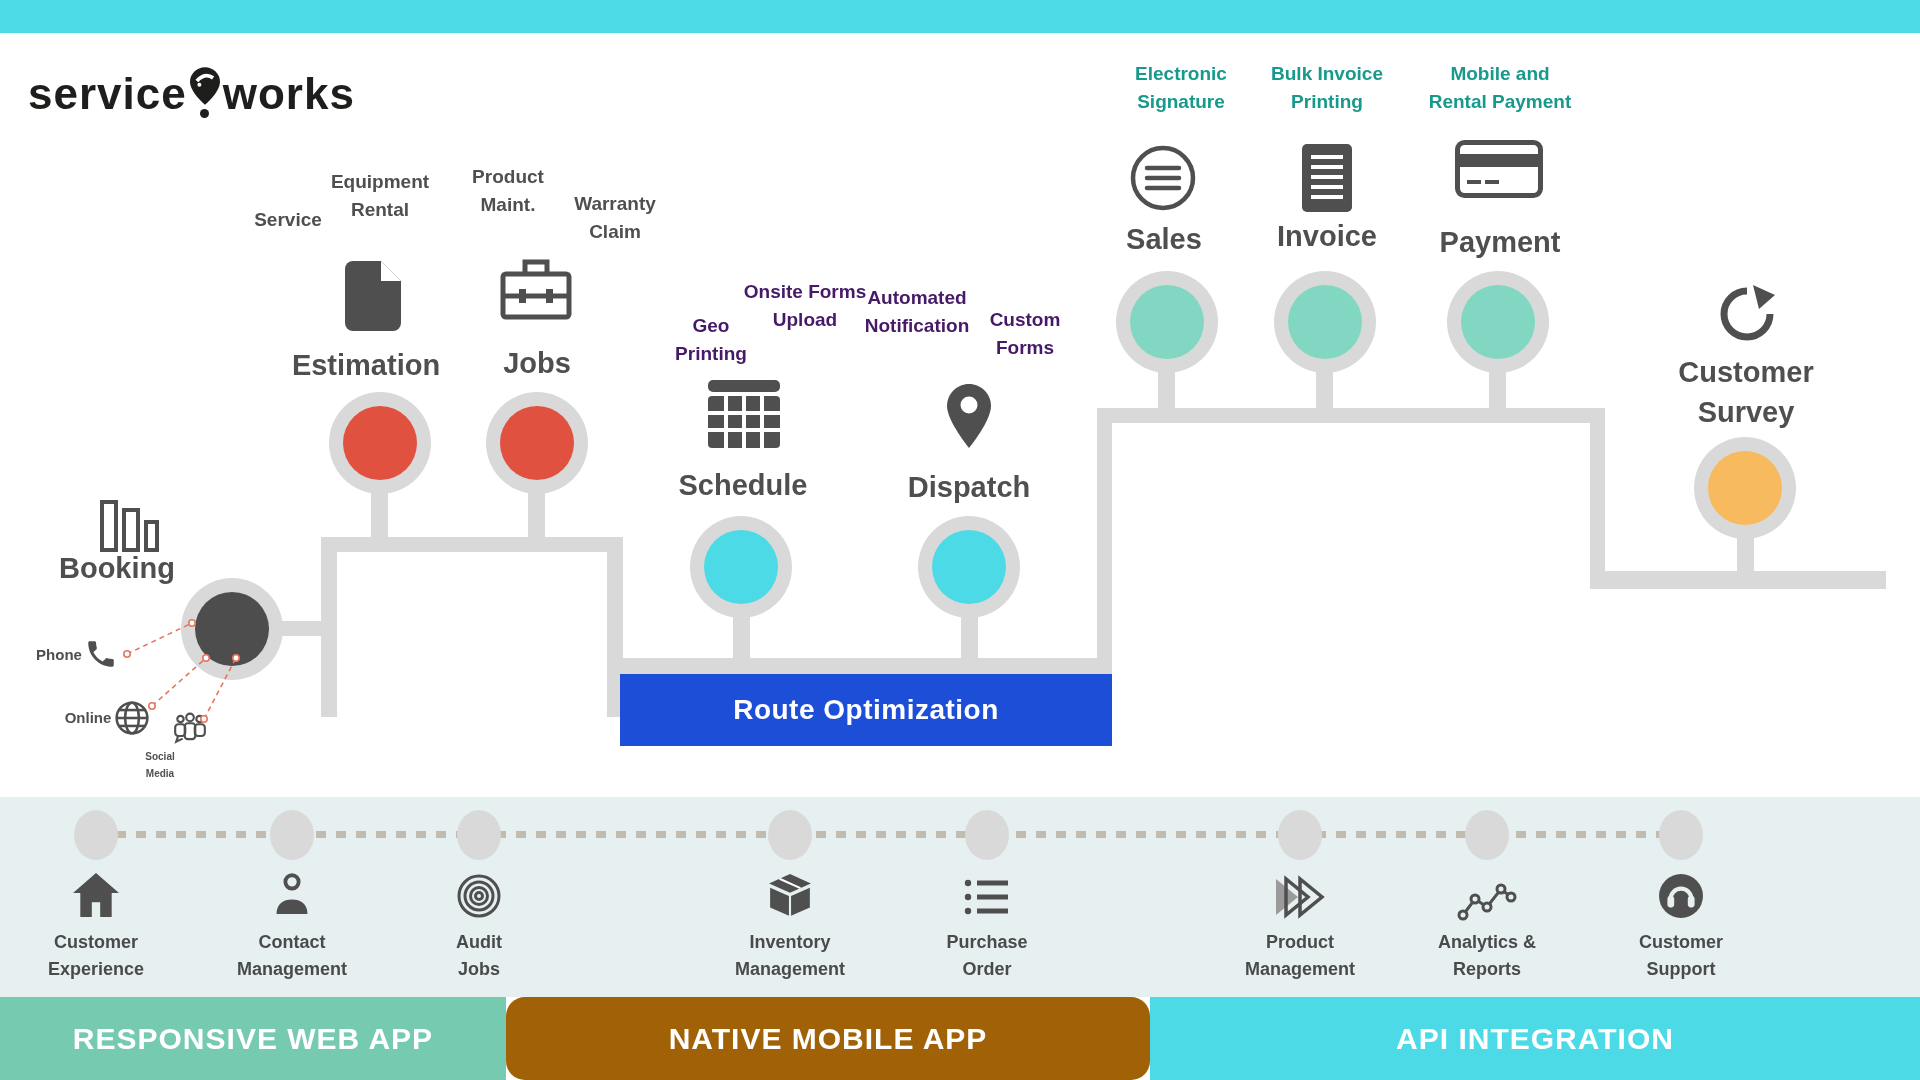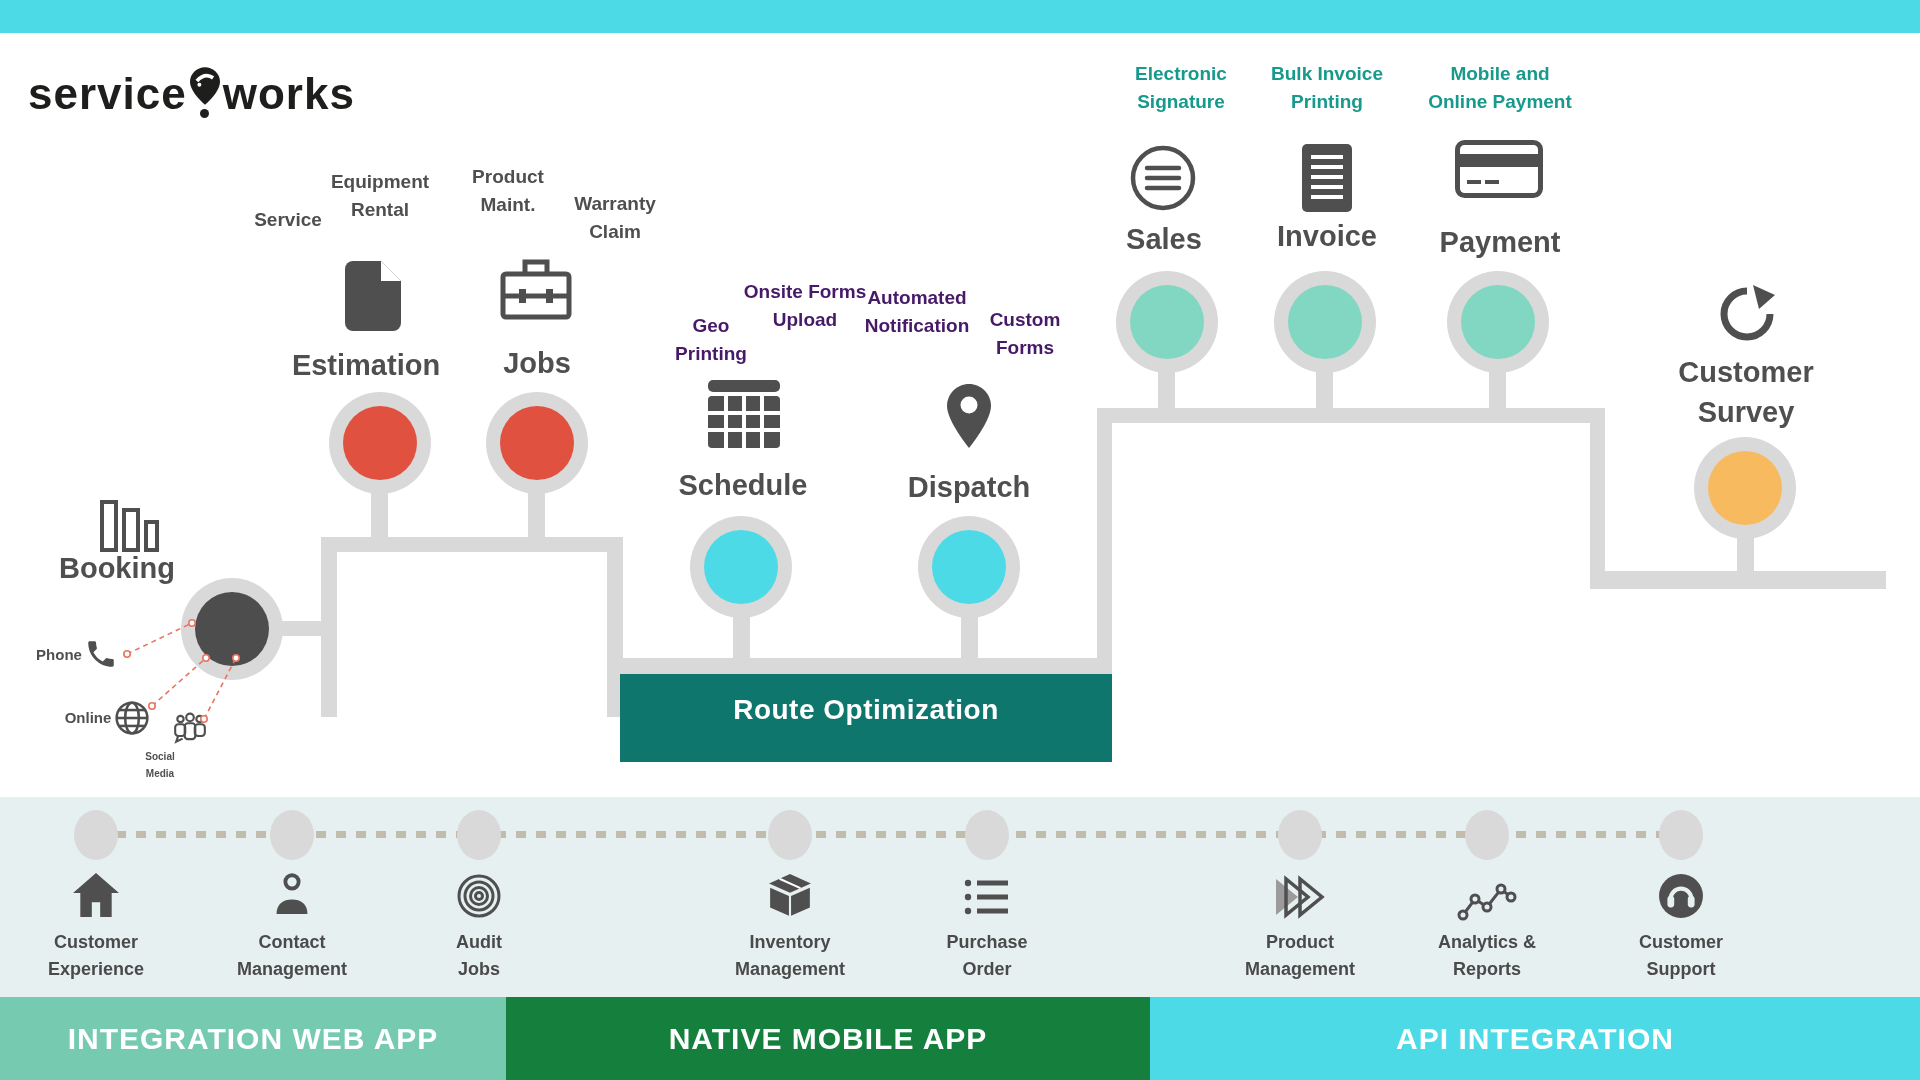--- a/index.html
+++ b/index.html
@@ -25,36 +25,36 @@
   .l2{position:absolute;width:220px;margin-left:-110px;text-align:center;
       font-size:19px;font-weight:700;line-height:28px;color:#4f4f4f;}
   .purple{color:#471a68;} .tealtx{color:#17998c;}
   .nlabel{position:absolute;width:300px;margin-left:-150px;text-align:center;
       font-size:29px;font-weight:700;color:#4f4f4f;}
   .nlabel.two{line-height:40px;}
   .chlabel{position:absolute;width:100px;margin-left:-50px;text-align:center;
       font-size:15px;font-weight:700;color:#4f4f4f;}
   .chlabel.two{font-size:10px;line-height:17px;}
   
-  .banner{position:absolute;left:620px;top:674px;width:492px;height:88px;background:#0f766e;
+  .banner{position:absolute;left:620px;top:674px;width:492px;height:72px;background:#1d4ed8;
       color:#fff;font-size:28px;font-weight:700;text-align:center;line-height:72px;letter-spacing:.5px;}
   
   .band{position:absolute;left:0;top:797px;width:1920px;height:200px;background:#e7f0f0;}
   .dotline{position:absolute;left:96px;top:831px;width:1594px;height:7px;
       background:repeating-linear-gradient(90deg,#c2bcae 0 10px,transparent 10px 20px);}
   .feature{position:absolute;top:797px;width:200px;height:200px;text-align:center;}
   .fdot{position:absolute;left:78px;top:13px;width:44px;height:50px;border-radius:50%;background:#d9d9d9;}
   .ficon{position:absolute;left:50%;transform:translateX(-50%);}
   .flabel{position:absolute;top:132px;width:200px;text-align:center;
       font-size:18px;font-weight:700;line-height:27px;color:#4a4a4a;}
   
   .bbar{position:absolute;top:997px;height:83px;color:#fff;text-align:center;
       font-size:30px;font-weight:700;line-height:83px;letter-spacing:1px;}
   .bbar.green{left:0;width:506px;background:#75caaf;}
-  .bbar.orange{left:506px;width:644px;background:#15803d;}
+  .bbar.orange{left:506px;width:644px;background:#a16207;border-radius:19px;}
   .bbar.cyanb{left:1150px;width:770px;background:#4cdbe6;}
   svg{display:block;}
   .overlay{position:absolute;left:0;top:0;width:1920px;height:1080px;pointer-events:none;}
 </style>
 </head>
 <body>
 
 <div class="topbar"></div>
 
 <div class="logo">
@@ -235,21 +235,21 @@
 <div class="l2 tealtx" style="left:1181px;top:60px">
   <div>Electronic</div>
   <div>Signature</div>
 </div>
 <div class="l2 tealtx" style="left:1327px;top:60px">
   <div>Bulk Invoice</div>
   <div>Printing</div>
 </div>
 <div class="l2 tealtx" style="left:1500px;top:60px">
   <div>Mobile and</div>
-  <div>Online Payment</div>
+  <div>Rental Payment</div>
 </div>
 
 <svg class="abs" style="left:1129px;top:144px" width="68" height="68" viewBox="0 0 68 68">
   <circle cx="34" cy="34" r="30" fill="none" stroke="#4f4f4f" stroke-width="4.5"></circle>
   <g stroke="#4f4f4f" stroke-width="4.5" stroke-linecap="round">
     <line x1="18" y1="24" x2="50" y2="24"></line>
       <line x1="18" y1="34" x2="50" y2="34"></line>
       <line x1="18" y1="44" x2="50" y2="44"></line>
   </g>
 </svg>
@@ -396,15 +396,15 @@
     <path d="M12 25 a10 10 0 0 1 20 0" fill="none" stroke="#e7f0f0" stroke-width="4"></path>
     <rect x="9" y="22" width="6.5" height="11" rx="3" fill="#e7f0f0"></rect>
     <rect x="28.5" y="22" width="6.5" height="11" rx="3" fill="#e7f0f0"></rect>
   </svg>
   <div class="flabel">
     <div>Customer</div>
     <div>Support</div>
   </div>
 </div>
 
-<div class="bbar green">INTEGRATION WEB APP</div>
+<div class="bbar green">RESPONSIVE WEB APP</div>
 <div class="bbar orange">NATIVE MOBILE APP</div>
 <div class="bbar cyanb">API INTEGRATION</div>
 
 </body></html>

